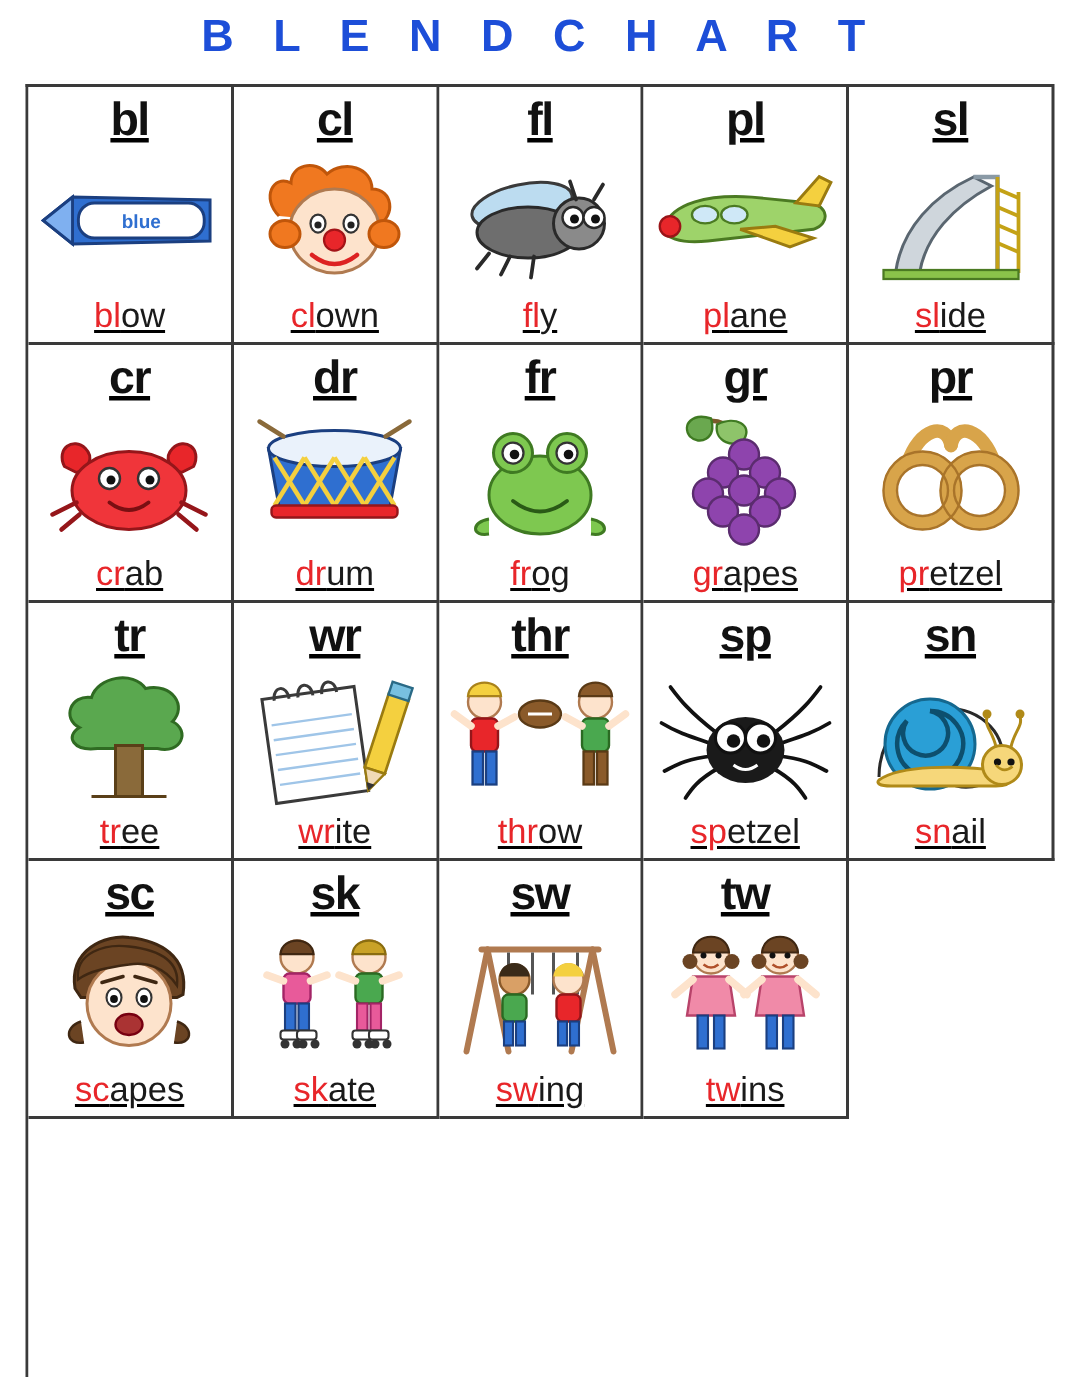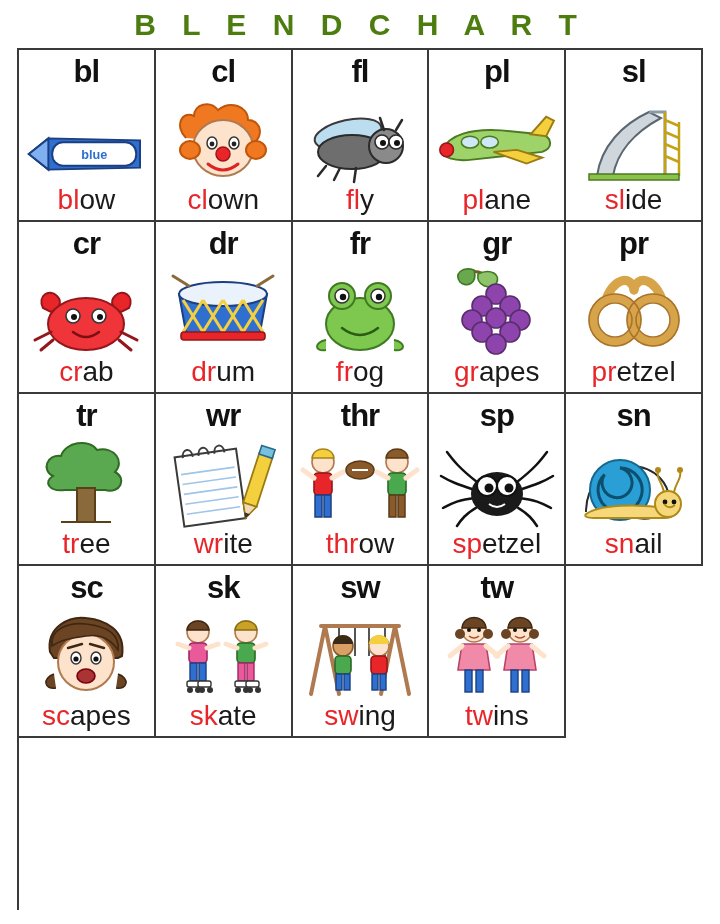--- a/index.html
+++ b/index.html
@@ -19,32 +19,33 @@
     position: relative;
     box-sizing: border-box;
     padding: 0;
   }
   .chart-title {
     text-align: center;
     font-family: "Liberation Sans", sans-serif;
     font-weight: bold;
     font-size: 30px;
     letter-spacing: 9px;
-    color: #4d7c0f;
-    padding: 8px 0 6px 0;
+    color: #1d4ed8;
+    padding: 8px 0 14px 0;
     margin: 0;
   }
   .grid {
     width: 686px;
     margin: 0 auto;
     display: grid;
     grid-template-columns: repeat(5, 1fr);
     border-left: 2px solid #3a3a3a;
     border-top: 2px solid #3a3a3a;
     box-sizing: border-box;
+    text-decoration: underline;
   }
   .cell {
     border-right: 2px solid #3a3a3a;
     border-bottom: 2px solid #3a3a3a;
     height: 172px;
     box-sizing: border-box;
     position: relative;
     display: flex;
     flex-direction: column;
     align-items: center;
@@ -66,31 +67,31 @@
     font-size: 31px;
     color: #111111;
     letter-spacing: -1px;
     margin-top: 6px;
     line-height: 1;
   }
   .art {
     flex: 1 1 auto;
     width: 100%;
     display: flex;
-    align-items: flex-end;
+    align-items: center;
     justify-content: center;
     padding: 2px 4px;
     box-sizing: border-box;
   }
   .art svg {
     display: block;
   }
   .word {
     font-family: "Liberation Sans", sans-serif;
-    font-size: 28px;
+    font-size: 23px;
     color: #1a1a1a;
     margin-bottom: 6px;
     line-height: 1;
     white-space: nowrap;
   }
   .word .hl {
     color: #e8262a;
   }
 </style>
 </head>

